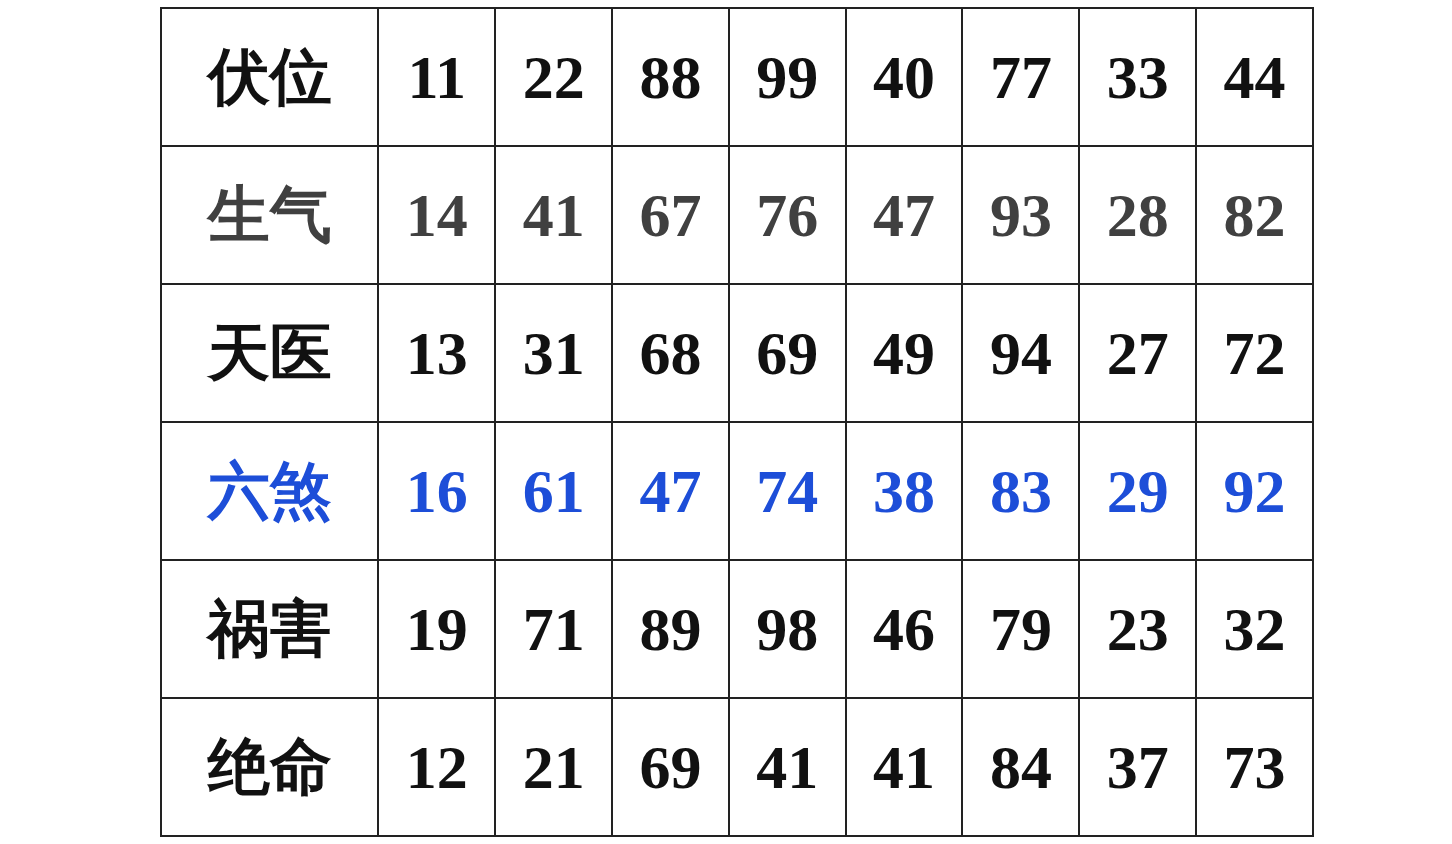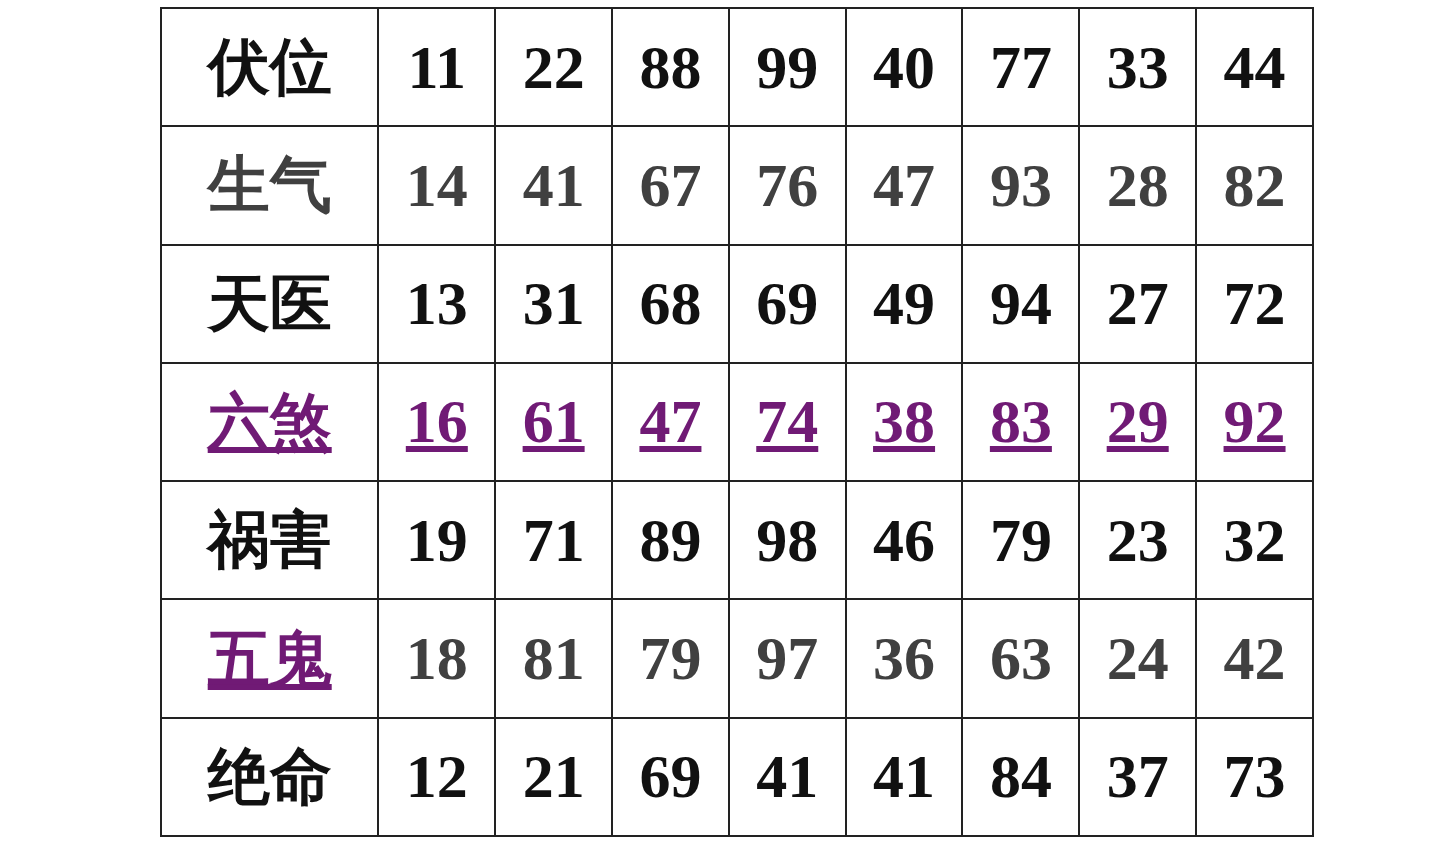--- a/index.html
+++ b/index.html
@@ -35,21 +35,21 @@
       border: 2px solid #222;
       text-align: center;
       vertical-align: middle;
       font-size: 62px;
       font-weight: bold;
       padding: 4px;
     }
 
     .color-black { color: #111111; }
     .color-blue  { color: #404040; }
-    .color-red   { color: #701a75; text-decoration: underline; }
+    .color-red   { color: #1d4ed8; }
   </style>
 </head>
 <body>
 
 <div class="table-container">
   <table>
     <tbody id="table-body">
     <tr>
           <td class="color-black">伏位</td>
           <td class="color-black">11</td>
@@ -99,31 +99,20 @@
           <td class="color-black">19</td>
           <td class="color-black">71</td>
           <td class="color-black">89</td>
           <td class="color-black">98</td>
           <td class="color-black">46</td>
           <td class="color-black">79</td>
           <td class="color-black">23</td>
           <td class="color-black">32</td>
         </tr>
         <tr>
-          <td class="color-red">五鬼</td>
-          <td class="color-blue">18</td>
-          <td class="color-blue">81</td>
-          <td class="color-blue">79</td>
-          <td class="color-blue">97</td>
-          <td class="color-blue">36</td>
-          <td class="color-blue">63</td>
-          <td class="color-blue">24</td>
-          <td class="color-blue">42</td>
-        </tr>
-        <tr>
           <td class="color-black">绝命</td>
           <td class="color-black">12</td>
           <td class="color-black">21</td>
           <td class="color-black">69</td>
           <td class="color-black">41</td>
           <td class="color-black">41</td>
           <td class="color-black">84</td>
           <td class="color-black">37</td>
           <td class="color-black">73</td>
         </tr>

